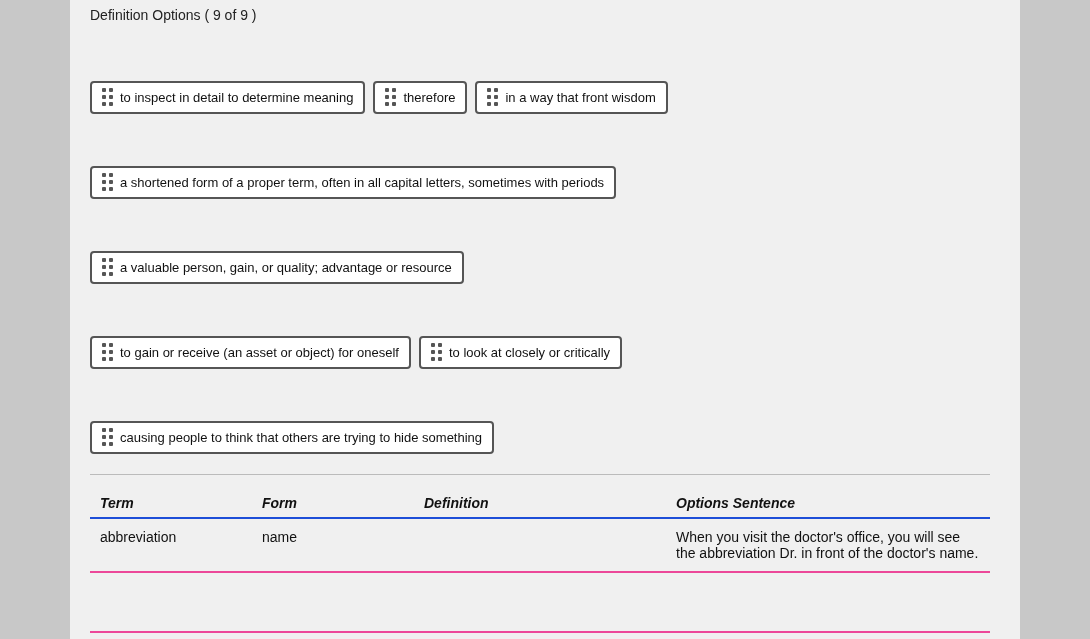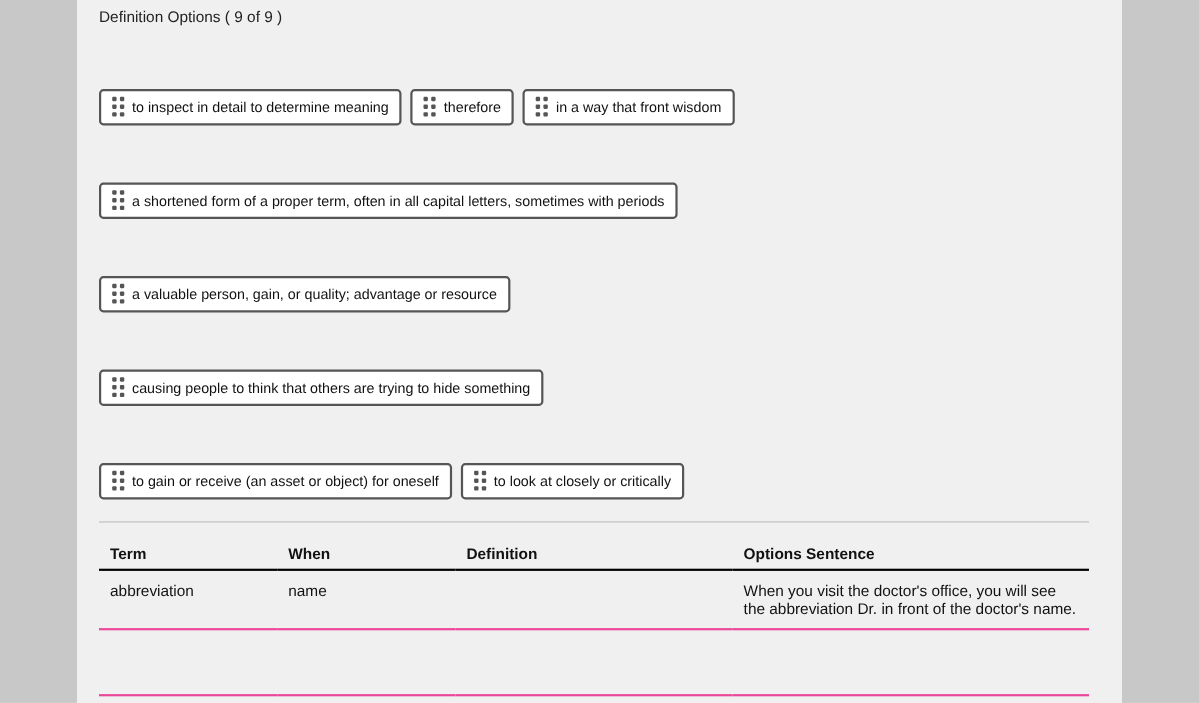--- a/index.html
+++ b/index.html
@@ -72,22 +72,23 @@
     
     .vocab-table {
       width: 100%;
       border-collapse: collapse;
       font-size: 14px;
     }
     .vocab-table th {
       font-weight: bold;
       text-align: left;
       padding: 6px 10px;
-      border-bottom: 2px solid #000000;
+      border-bottom: 2px solid #1d4ed8;
       color: #111;
+      font-style: italic;
     }
     .vocab-table td {
       padding: 10px 10px;
       border-bottom: 2px solid #ec4899;
       vertical-align: top;
       color: #111;
     }
     .col-term { width: 18%; }
     .col-form { width: 18%; }
     .col-def  { width: 28%; }
@@ -169,57 +170,57 @@
     <div class="options-row">
       <div class="option-chip">
         <div class="drag-icon">
           <div class="drag-dot"></div>
             <div class="drag-dot"></div>
           <div class="drag-dot"></div>
             <div class="drag-dot"></div>
           <div class="drag-dot"></div>
             <div class="drag-dot"></div>
         </div>
+        <span>to gain or receive (an asset or object) for oneself</span>
+      </div>
+      <div class="option-chip">
+        <div class="drag-icon">
+          <div class="drag-dot"></div>
+            <div class="drag-dot"></div>
+          <div class="drag-dot"></div>
+            <div class="drag-dot"></div>
+          <div class="drag-dot"></div>
+            <div class="drag-dot"></div>
+        </div>
+        <span>to look at closely or critically</span>
+      </div>
+    </div>
+
+    <div class="options-row">
+      <div class="option-chip">
+        <div class="drag-icon">
+          <div class="drag-dot"></div>
+            <div class="drag-dot"></div>
+          <div class="drag-dot"></div>
+            <div class="drag-dot"></div>
+          <div class="drag-dot"></div>
+            <div class="drag-dot"></div>
+        </div>
         <span>causing people to think that others are trying to hide something</span>
-      </div>
-    </div>
-
-    <div class="options-row">
-      <div class="option-chip">
-        <div class="drag-icon">
-          <div class="drag-dot"></div>
-            <div class="drag-dot"></div>
-          <div class="drag-dot"></div>
-            <div class="drag-dot"></div>
-          <div class="drag-dot"></div>
-            <div class="drag-dot"></div>
-        </div>
-        <span>to gain or receive (an asset or object) for oneself</span>
-      </div>
-      <div class="option-chip">
-        <div class="drag-icon">
-          <div class="drag-dot"></div>
-            <div class="drag-dot"></div>
-          <div class="drag-dot"></div>
-            <div class="drag-dot"></div>
-          <div class="drag-dot"></div>
-            <div class="drag-dot"></div>
-        </div>
-        <span>to look at closely or critically</span>
       </div>
     </div>
   </div>
 
   <hr class="divider-line">
 
   <table class="vocab-table">
     <thead>
       <tr>
         <th class="col-term">Term</th>
-        <th class="col-form">When</th>
+        <th class="col-form">Form</th>
         <th class="col-def">Definition</th>
         <th class="col-sent">Options Sentence</th>
       </tr>
     </thead>
     <tbody>
       <tr>
         <td class="col-term">abbreviation</td>
         <td class="col-form">name</td>
         <td class="col-def"></td>
         <td class="col-sent">When you visit the doctor's office, you will see the abbreviation Dr. in front of the doctor's name.</td>

